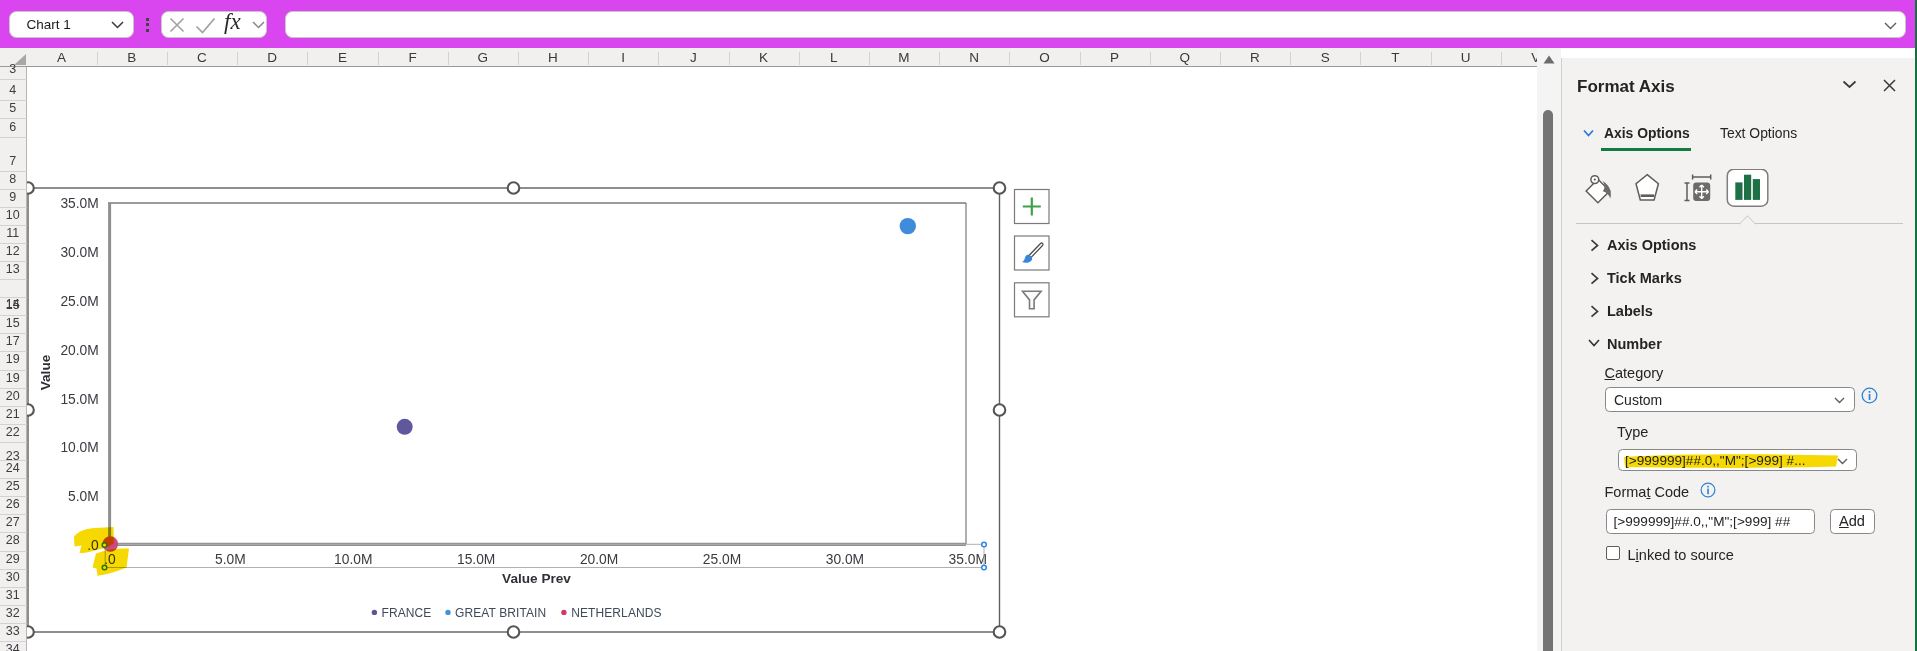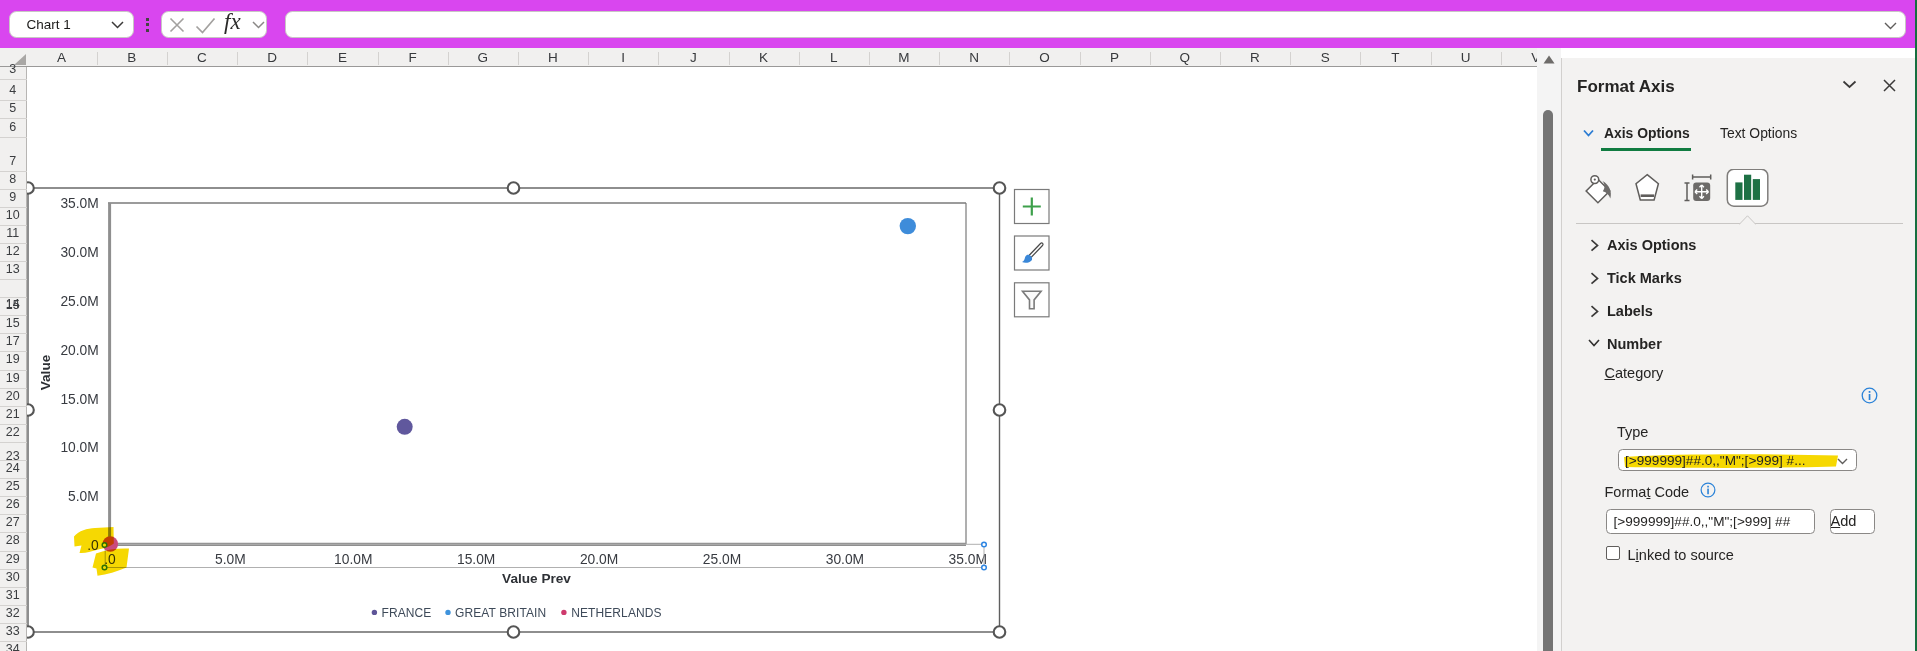--- a/index.html
+++ b/index.html
@@ -308,20 +308,26 @@
         </svg>Tick Marks</div>
   <div class="sect" style="top:292px"><svg style="position:absolute;left:-17.5px;top:2px" width="9" height="13" viewBox="0 0 9 13">
           <path d="M1.5,1.2 L7.5,6.4 L1.5,11.6" fill="none" stroke="#3b3a39" stroke-width="1.7"></path>
         </svg>Labels</div>
   <div class="sect" style="top:325px">Number</div>
   <svg style="position:absolute;left:26px;top:328px" width="12" height="8" viewBox="0 0 12 8">
         <path d="M1,1 L6,6.5 L11,1" fill="none" stroke="#323130" stroke-width="1.6"></path>
       </svg>
 
   <div class="lbl" style="left:42.5px;top:354px"><u>C</u>ategory</div>
+  <div class="inputbox" style="left:43px;top:376.5px;width:250px;height:25px">
+        <span style="padding-left:8px">Custom</span>
+     <svg style="position:absolute;right:9px;top:8.5px" width="11" height="7" viewBox="0 0 11 7">
+          <path d="M1,1 L5.5,5.5 L10,1" fill="none" stroke="#605e5c" stroke-width="1.4"></path>
+        </svg>
+  </div>
   <svg style="position:absolute;left:299px;top:376.5px" width="17" height="17" viewBox="0 0 17 17">
         <circle cx="8.5" cy="8.5" r="7.3" fill="none" stroke="#2b83d8" stroke-width="1.3"></circle>
         <rect x="7.7" y="7" width="1.7" height="6" fill="#2b83d8"></rect>
         <rect x="7.7" y="4" width="1.7" height="1.8" fill="#2b83d8"></rect>
       </svg>
 
   <div class="lbl" style="left:55px;top:413.5px">Type</div>
   <div class="inputbox" style="left:55.5px;top:438.5px;width:239px;height:22px;font-size:13.6px">
      <svg style="position:absolute;left:3px;top:1.5px;mix-blend-mode:multiply" width="220" height="18" viewBox="0 0 220 18">
           <path d="M2,5 C60,1.5 150,2 216,3.5 L214,14.5 C140,16.5 60,16 3,15 Z" fill="#f6d802"></path>
@@ -334,20 +340,20 @@
 
   <div class="lbl" style="left:42.5px;top:473px">Forma<u>t</u> Code</div>
   <svg style="position:absolute;left:138px;top:471.5px" width="16" height="16" viewBox="0 0 17 17">
         <circle cx="8.5" cy="8.5" r="7.3" fill="none" stroke="#2b83d8" stroke-width="1.3"></circle>
         <rect x="7.7" y="7" width="1.7" height="6" fill="#2b83d8"></rect>
         <rect x="7.7" y="4" width="1.7" height="1.8" fill="#2b83d8"></rect>
       </svg>
   <div class="inputbox" style="left:44px;top:498px;width:209px;height:25px;font-size:13.6px">
         <span style="padding-left:6.5px">[&gt;999999]##.0,,"M";[&gt;999] ##</span>
       </div>
-  <div class="inputbox" style="left:267.5px;top:498px;width:45px;height:25px;">
+  <div class="inputbox" style="left:267.5px;top:498px;width:45px;height:25px;justify-content:center">
         <span style="font-size:14.6px"><u>A</u>dd</span>
       </div>
 
   <div style="position:absolute;left:43.5px;top:535.2px;width:14px;height:14px;background:#fff;border:1px solid #605e5c;border-radius:2px"></div>
   <div class="lbl" style="left:65.5px;top:536px">L<u>i</u>nked to source</div>
 </div>
   </div>
 <div id="greenedge"></div>
 </body></html>

